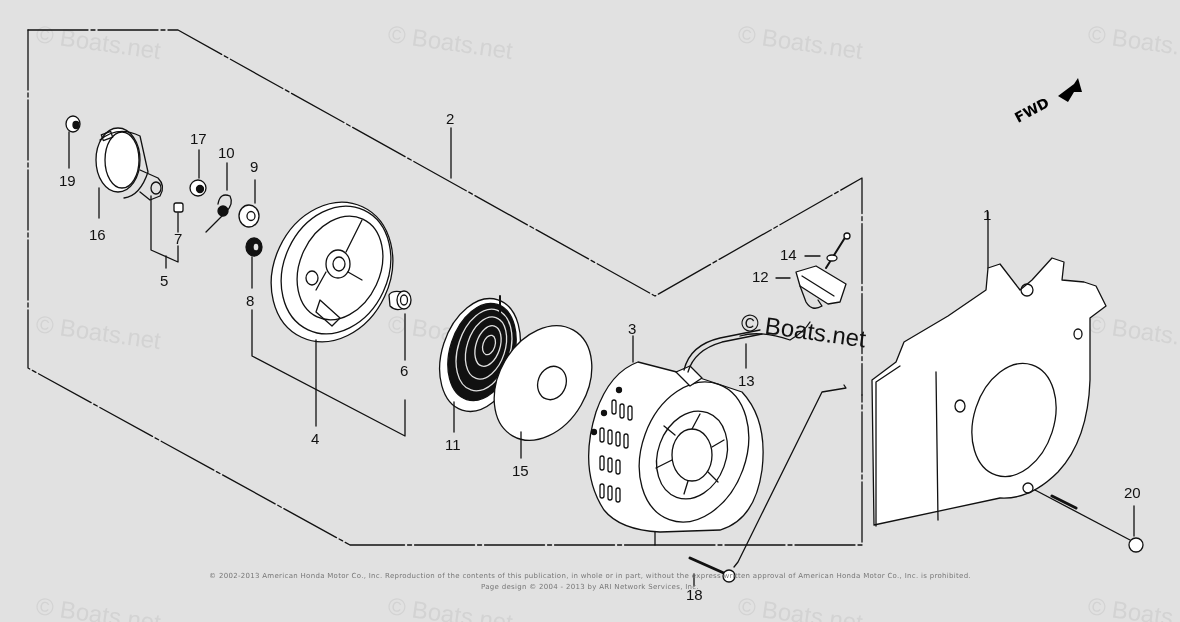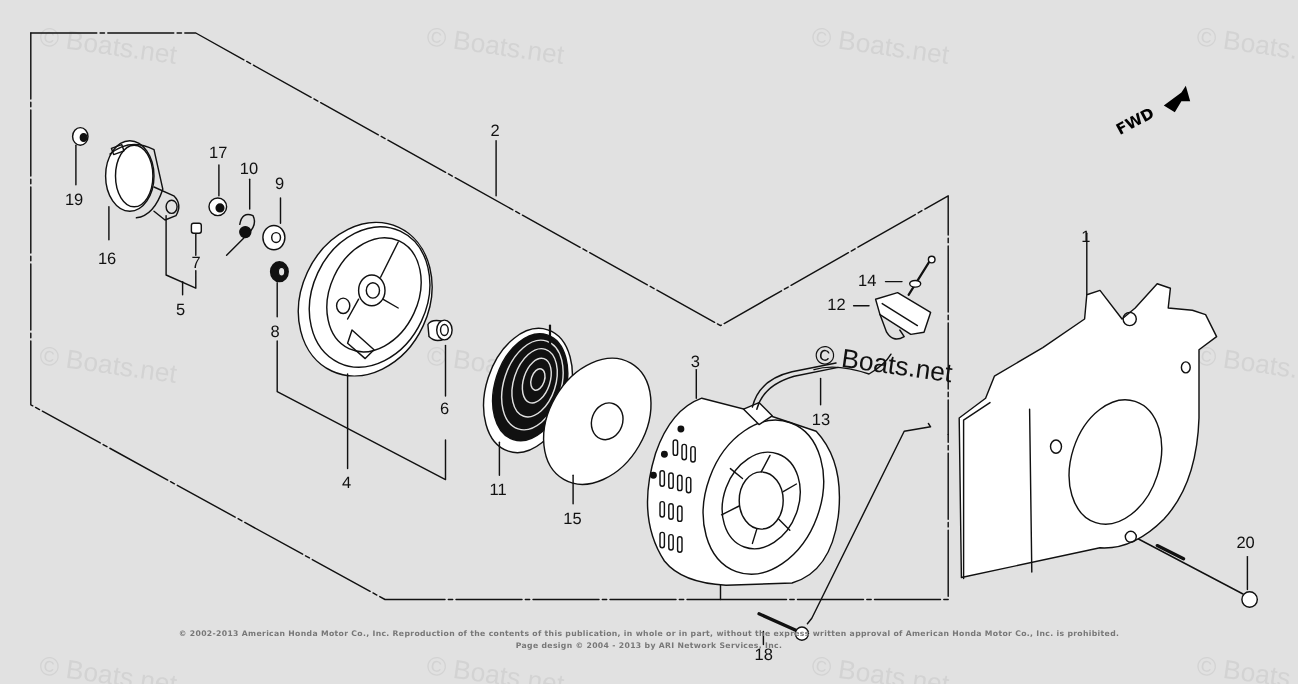--- a/index.html
+++ b/index.html
@@ -1,20 +1,20 @@
 <!DOCTYPE html>
 <html><head>
 <meta charset="utf-8">
 <style>
   html, body { margin:0; padding:0; }
   body { width:1180px; height:622px; background:#e1e1e1; overflow:hidden; position:relative; font-family:"Liberation Sans", sans-serif; }
   #diagram { position:absolute; left:0; top:0; width:1180px; height:622px; }
   .wm { position:absolute; color:#d3d3d3; font-size:24px; transform:rotate(8deg); transform-origin:left top; white-space:nowrap; pointer-events:none; }
   .callout { font-family:"Liberation Sans", sans-serif; font-size:15px; fill:#111; }
-  .copyright { position:absolute; left:0; width:1180px; text-align:center; font-size:7px; color:#777; letter-spacing:0.3px; font-family:"DejaVu Sans", sans-serif;font-weight:bold; }
+  .copyright { position:absolute; left:0; width:1180px; text-align:center; font-size:7px; color:#777; letter-spacing:0.3px; font-family:"DejaVu Sans", sans-serif; }
   .fwd { font-family:"DejaVu Sans", sans-serif; font-weight:bold; font-size:14px; fill:#000; }
   .big-wm { font-family:"Liberation Sans", sans-serif; font-size:24px; fill:#111; }
 </style>
 </head>
 <body>
 
 <div class="wm" style="left:38px; top:20px;">© Boats.net</div>
 <div class="wm" style="left:390px; top:20px;">© Boats.net</div>
 <div class="wm" style="left:740px; top:20px;">© Boats.net</div>
 <div class="wm" style="left:1090px; top:20px;">© Boats.net</div>

